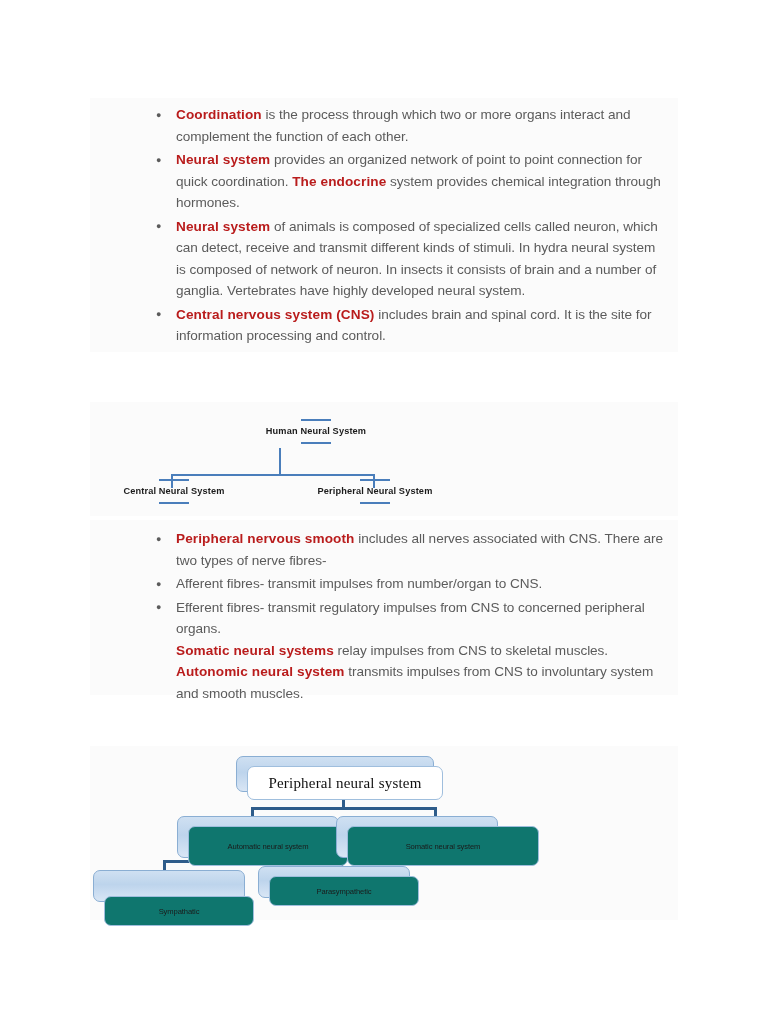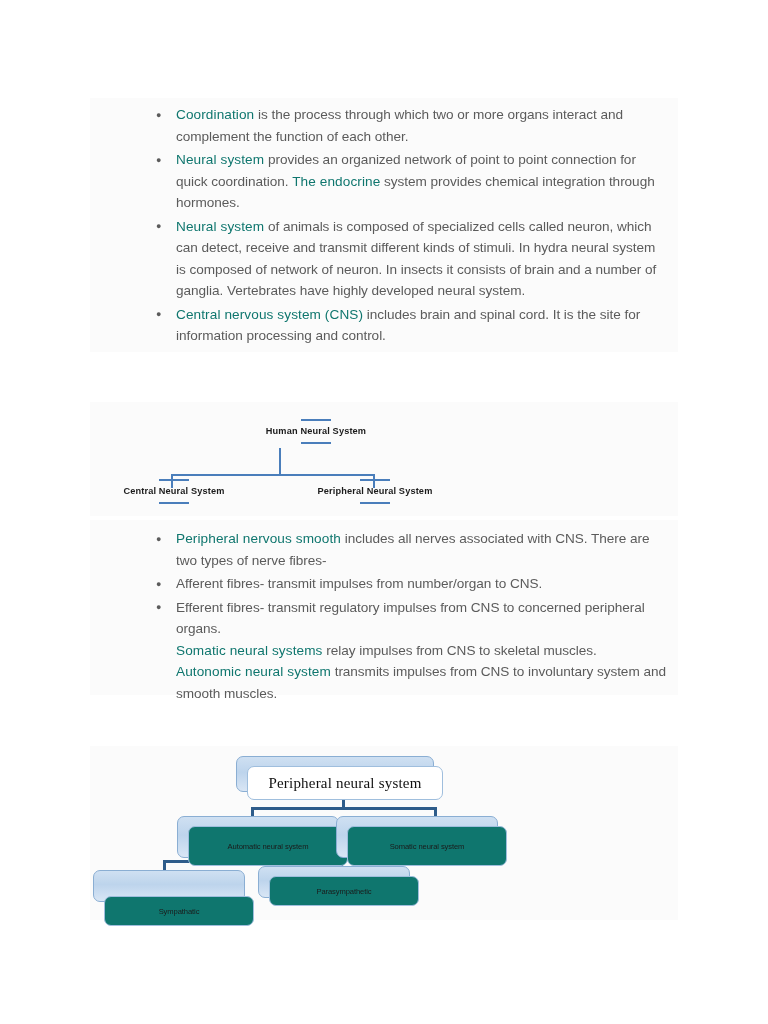--- a/index.html
+++ b/index.html
@@ -48,22 +48,22 @@
   .bullet-item::before {
     content: "\25CF";
     position: absolute;
     left: 6px;
     top: -0.5px;
     font-size: 9px;
     line-height: 23px;
     color: #5b5b5b;
   }
   .bullet-item b {
-    color: #0f766e;
-    font-weight: normal;
+    color: #b91c1c;
+    font-weight: bold;
     letter-spacing: 0.1px;
   }
   .sub-line {
     display: block;
   }
 
   
   .diagram-panel {
     position: absolute;
     background: #fbfbfb;
@@ -239,21 +239,21 @@
 
     <div class="sa-node" style="left:87px; top:70px; width:160px; height:40px;">
       <div class="sa-back"></div>
       <div class="sa-front" style="left:11px; top:10px; width:160px; height:40px;">
         <span class="sa-label">Automatic neural system</span>
       </div>
     </div>
 
     <div class="sa-node" style="left:246px; top:70px; width:160px; height:40px;">
       <div class="sa-back"></div>
-      <div class="sa-front" style="left:11px; top:10px; width:160px; height:40px;">
+      <div class="sa-front" style="left:11px; top:10px; width:192px; height:40px;">
         <span class="sa-label">Somatic neural system</span>
       </div>
     </div>
 
     <div class="sa-node" style="left:3px; top:124px; width:150px; height:30px;">
       <div class="sa-back"></div>
       <div class="sa-front" style="left:11px; top:26px; width:150px; height:30px;">
         <span class="sa-label">Sympathatic</span>
       </div>
     </div>

